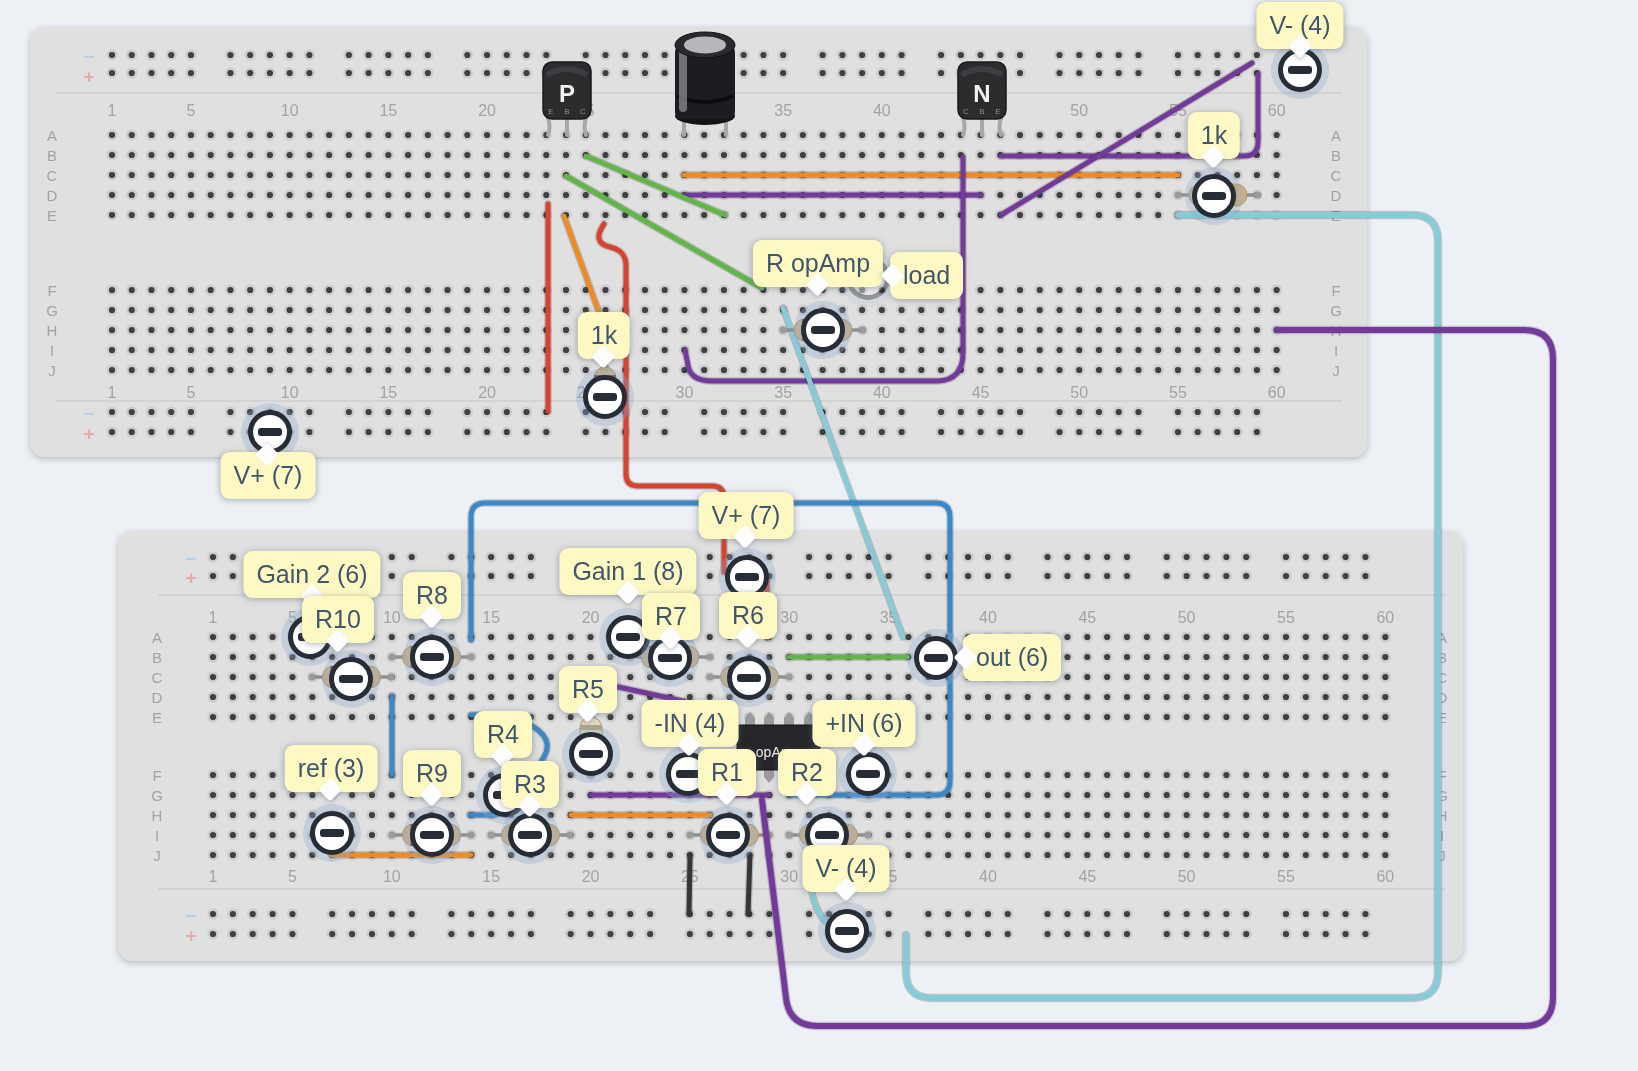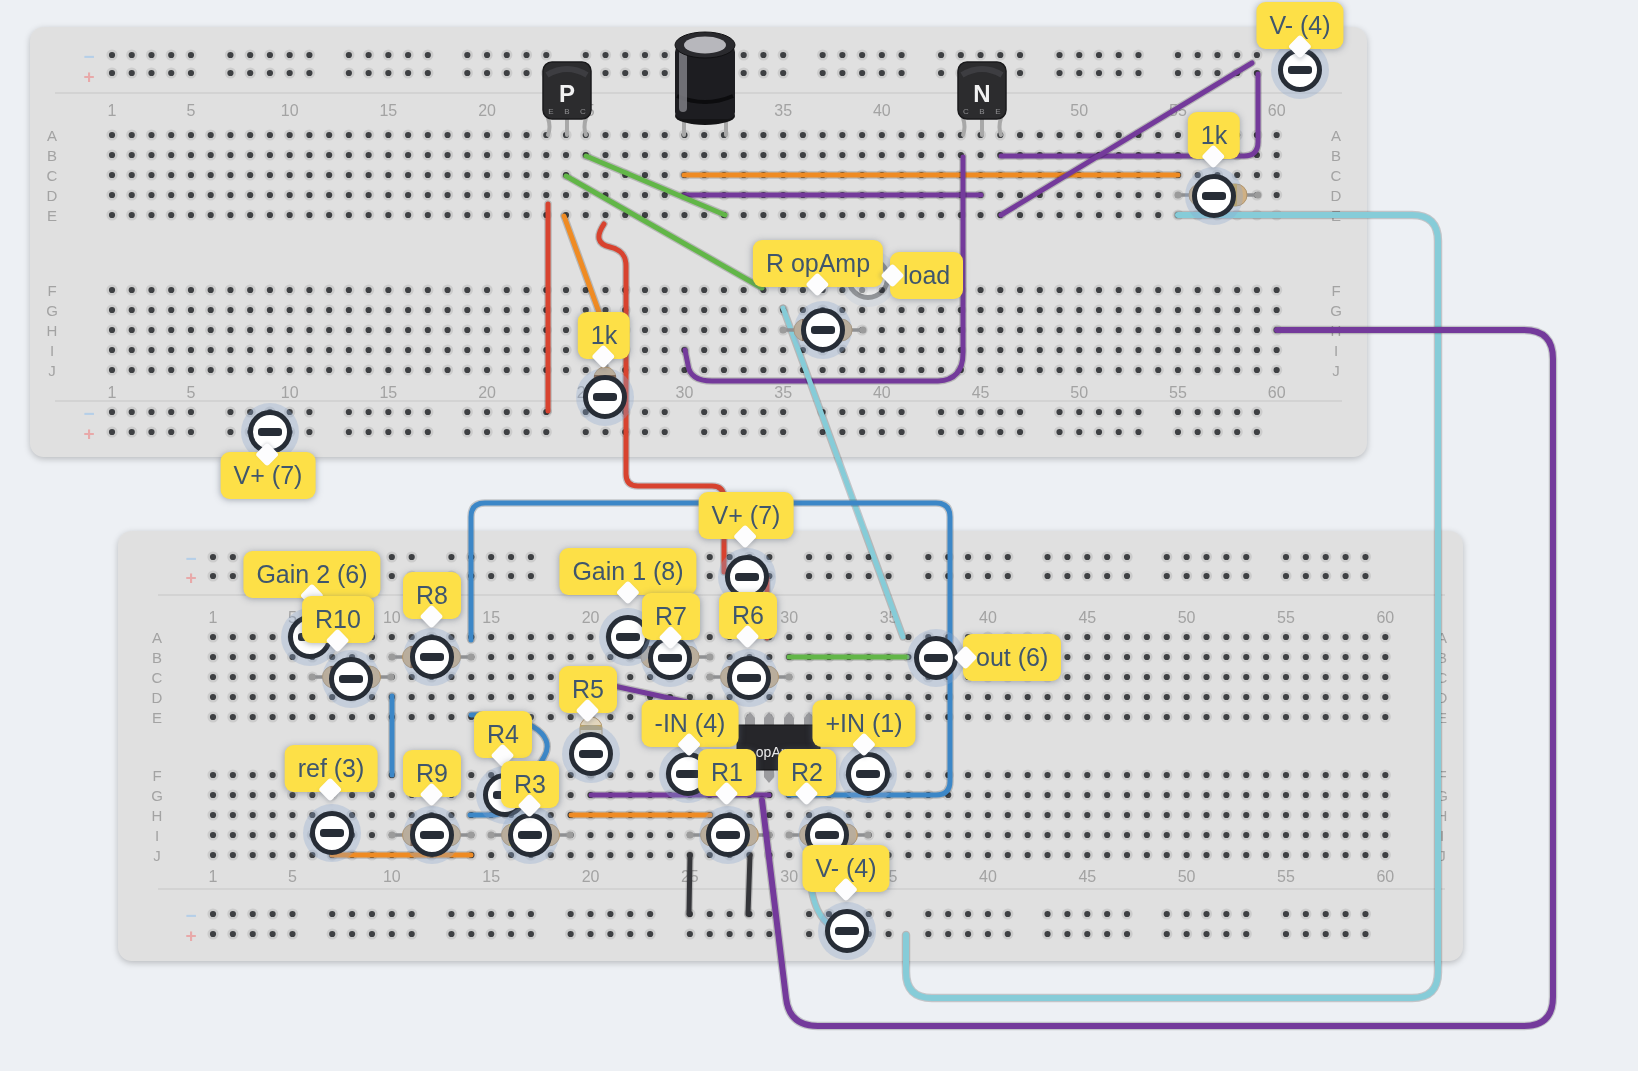--- a/index.html
+++ b/index.html
@@ -6,21 +6,21 @@
   .canvas{position:relative;width:1638px;height:1071px;background:#edf0f4;overflow:hidden;
           font-family:"Liberation Sans",sans-serif;}
   #scene{position:absolute;left:0;top:0;z-index:1;}
   #scene text{font-family:"Liberation Sans",sans-serif;}
   .marker{position:absolute;z-index:20;width:34px;height:34px;border-radius:50%;
           background:#ffffff;border:5px solid #272d36;transform:translate(-50%,-50%);
           box-shadow:0 0 0 7px rgba(141,169,208,.32);}
   .marker .bar{position:absolute;left:5px;right:5px;top:50%;height:8px;margin-top:-4px;
           background:#272d36;border-radius:3px;}
   .marker.ghost{opacity:.42;}
-  .callout{position:absolute;z-index:30;background:#fde047;border-radius:9px;
+  .callout{position:absolute;z-index:30;background:#fef9c3;border-radius:9px;
           box-shadow:0 1px 6px rgba(90,100,115,.5);color:#3f566d;font-size:25px;
           padding:9px 13px;white-space:nowrap;transform:translateX(-50%);}
   .callout .tip{position:absolute;width:17px;height:17px;background:#fdfdfe;border-radius:3px;
           transform:rotate(45deg);left:50%;margin-left:-9px;bottom:-6px;
           box-shadow:2px 2px 4px rgba(90,100,115,.25);}
   .cl-up .tip{top:-6px;bottom:auto;box-shadow:-1px -1px 3px rgba(90,100,115,.2);}
   .cl-left{transform:none;}
   .cl-left .tip{left:-6px;margin-left:0;top:50%;margin-top:-9px;box-shadow:-2px 2px 4px rgba(90,100,115,.2);}
 </style>
 </head>
@@ -476,21 +476,21 @@
   <div class="callout cl-up" style="left:268px;top:452px"><span>V+ (7)</span><div class="tip"></div></div>
   <div class="callout" style="left:746px;top:492px"><span>V+ (7)</span><div class="tip"></div></div>
   <div class="callout" style="left:628px;top:548px"><span>Gain 1 (8)</span><div class="tip"></div></div>
   <div class="callout" style="left:312px;top:551px"><span>Gain 2 (6)</span><div class="tip"></div></div>
   <div class="callout" style="left:338px;top:596px"><span>R10</span><div class="tip"></div></div>
   <div class="callout" style="left:432px;top:572px"><span>R8</span><div class="tip"></div></div>
   <div class="callout" style="left:671px;top:593px"><span>R7</span><div class="tip"></div></div>
   <div class="callout" style="left:748px;top:592px"><span>R6</span><div class="tip"></div></div>
   <div class="callout" style="left:588px;top:666px"><span>R5</span><div class="tip"></div></div>
   <div class="callout" style="left:690px;top:700px"><span>-IN (4)</span><div class="tip"></div></div>
-  <div class="callout" style="left:864px;top:700px"><span>+IN (1)</span><div class="tip"></div></div>
+  <div class="callout" style="left:864px;top:700px"><span>+IN (6)</span><div class="tip"></div></div>
   <div class="callout cl-left" style="left:963px;top:634px"><span>out (6)</span><div class="tip"></div></div>
   <div class="callout" style="left:331px;top:745px"><span>ref (3)</span><div class="tip"></div></div>
   <div class="callout" style="left:432px;top:750px"><span>R9</span><div class="tip"></div></div>
   <div class="callout" style="left:503px;top:711px"><span>R4</span><div class="tip"></div></div>
   <div class="callout" style="left:530px;top:761px"><span>R3</span><div class="tip"></div></div>
   <div class="callout" style="left:727px;top:749px"><span>R1</span><div class="tip"></div></div>
   <div class="callout" style="left:807px;top:749px"><span>R2</span><div class="tip"></div></div>
   <div class="callout" style="left:846px;top:845px"><span>V- (4)</span><div class="tip"></div></div>
 </div>
 

